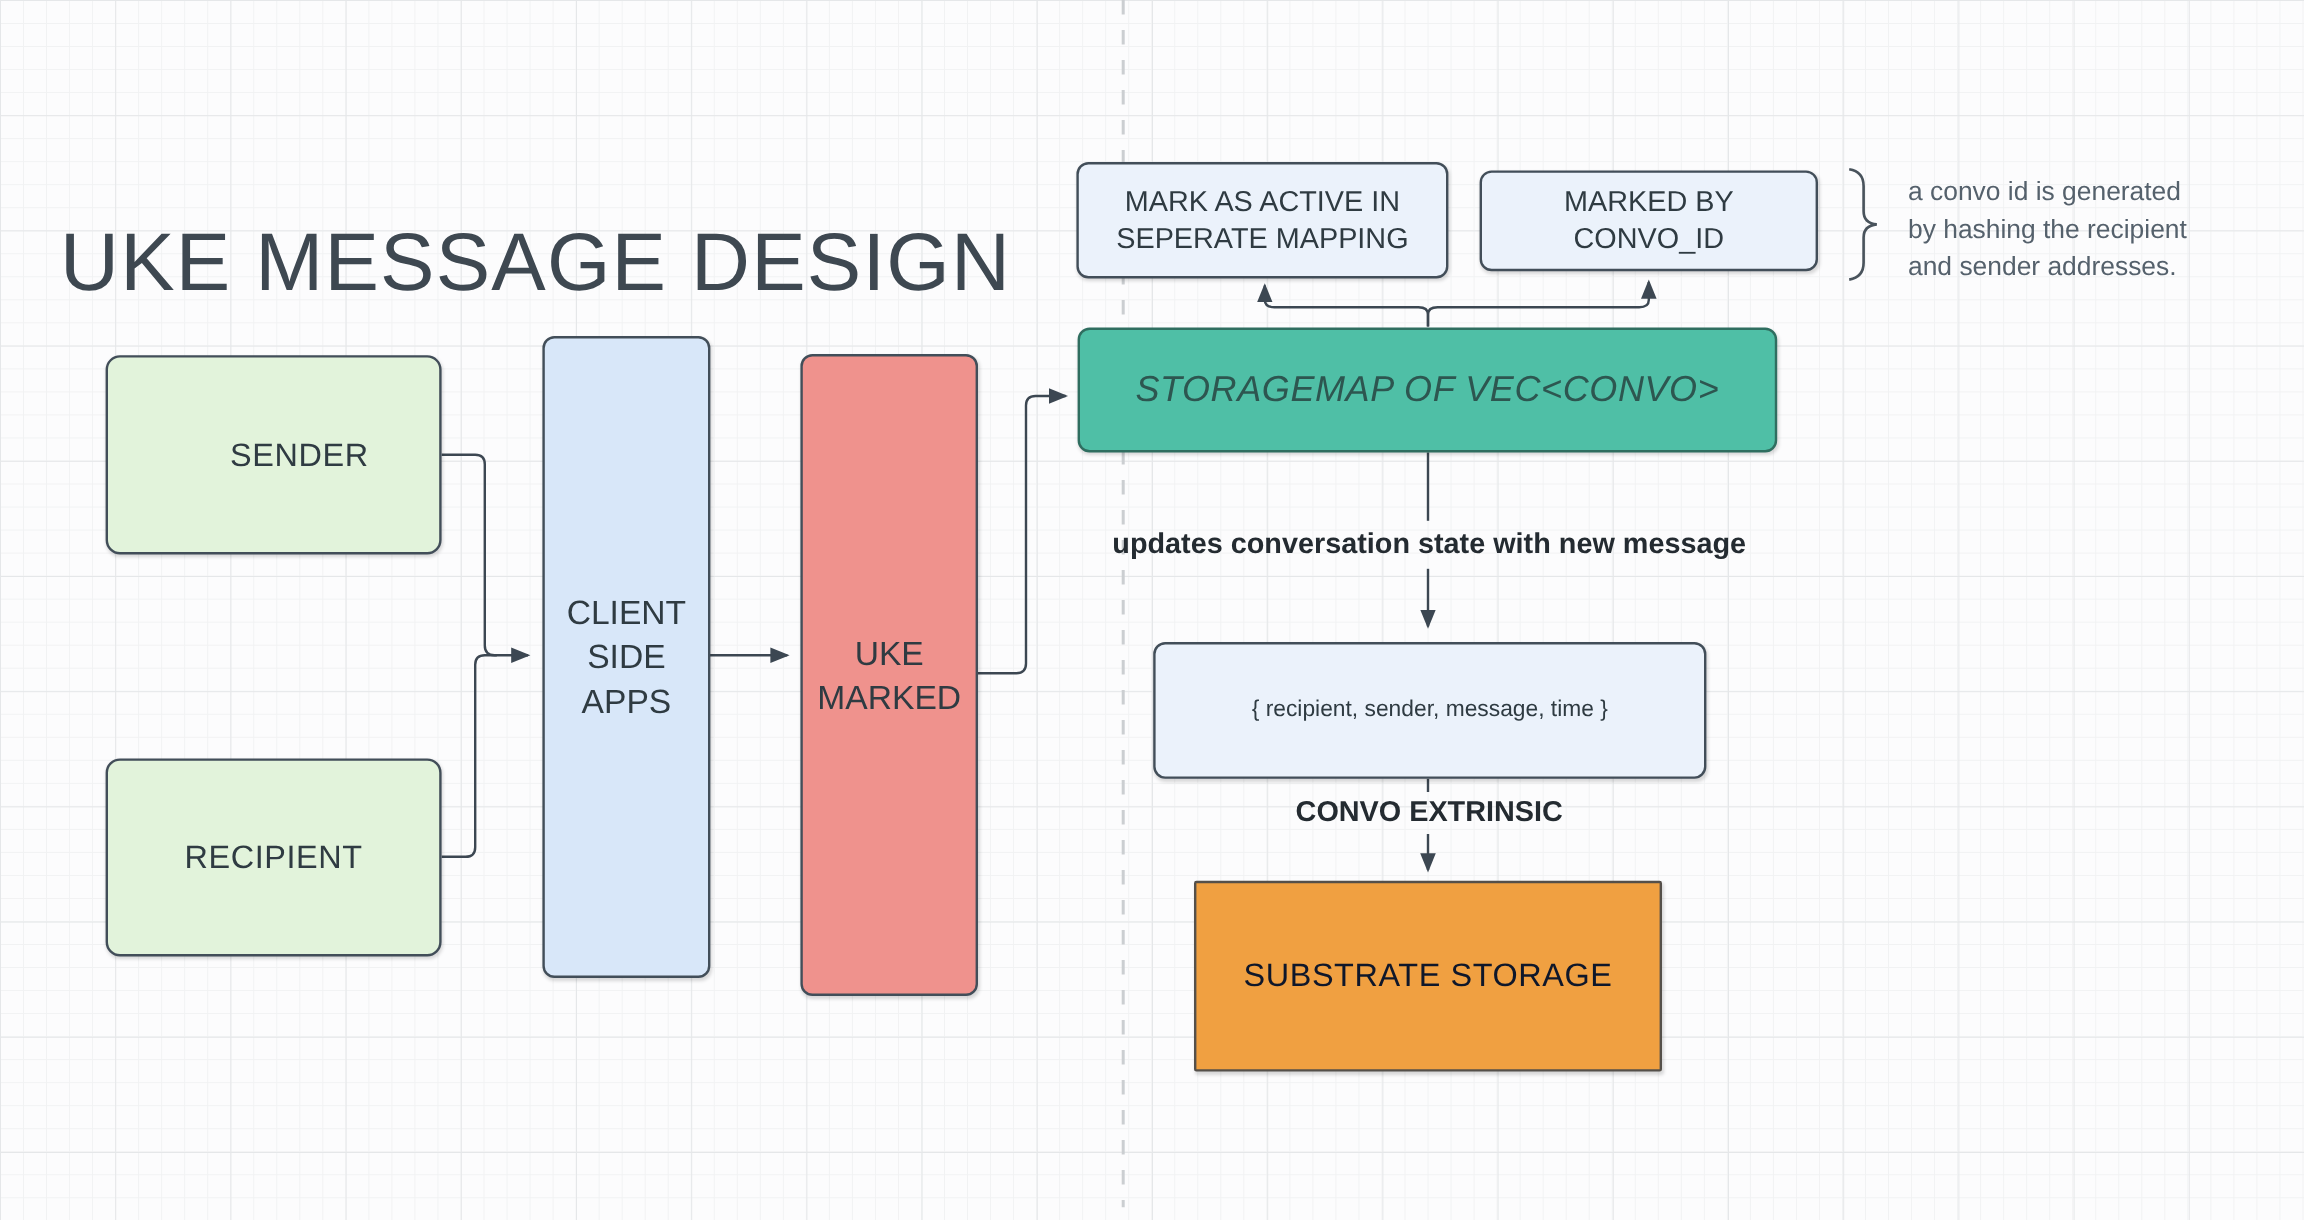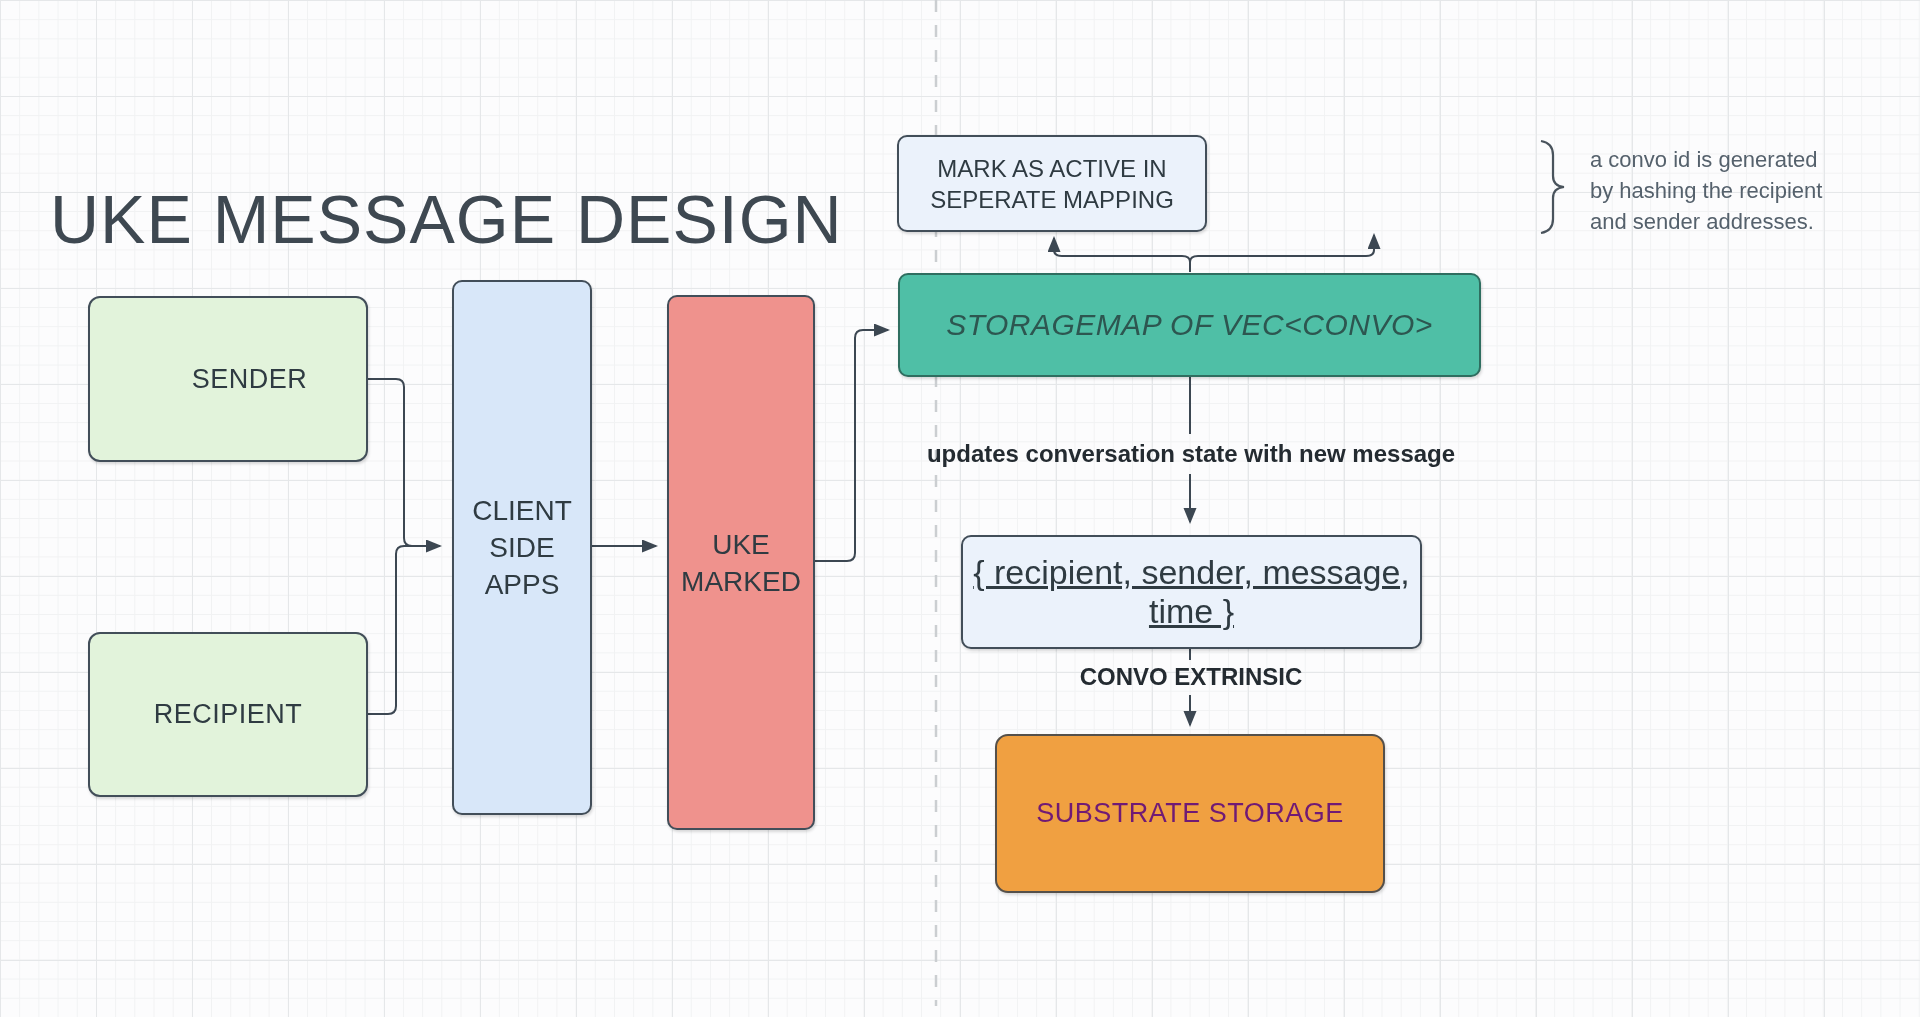--- a/index.html
+++ b/index.html
@@ -29,22 +29,22 @@
     box-shadow:1px 2px 3px rgba(0,0,0,0.15);
   }
   .node span{display:block;}
   .sender    {left:88px; top:296px; width:280px; height:166px; background:var(--green,#E2F3DB); border-radius:12px; font-size:27px; letter-spacing:0.5px;padding-left:43px;}
   .recipient {left:88px; top:632px; width:280px; height:165px; background:var(--green,#E2F3DB); border-radius:12px; font-size:27px; letter-spacing:0.5px;}
   .client    {left:452px;top:280px; width:140px; height:535px; background:var(--blue,#D8E7F9); border-radius:10px; font-size:28px; line-height:37px; padding:0 12px;}
   .uke       {left:667px;top:295px; width:148px; height:535px; background:var(--salmon,#EF928D); border-radius:10px; font-size:28px; line-height:37px; padding:0 16px;}
   .storagemap{left:898px;top:273px; width:583px; height:104px; background:var(--teal,#4FBFA6); border-color:var(--teal-stroke,#2F6E60); border-radius:10px; font-size:30px; color:#2D5650; letter-spacing:0.5px;font-style:italic;}
   .mark      {left:897px;top:135px; width:310px; height:97px;  background:var(--paleblue,#EBF2FB); border-radius:10px; font-size:24px; line-height:31px; padding:0 18px;}
   .marked    {left:1233px;top:142px;width:282px; height:84px;  background:var(--paleblue,#EBF2FB); border-radius:10px; font-size:24px; line-height:31px; padding:0 42px;}
-  .payload   {left:961px;top:535px; width:461px; height:114px; background:var(--paleblue,#EBF2FB); border-radius:10px; font-size:34px;text-decoration:underline;}
-  .substrate {left:995px;top:734px; width:390px; height:159px; background:var(--orange,#F0A041); border-color:#55504A; border-radius:13px; font-size:27px; color:#701a75; letter-spacing:0.5px;}
+  .payload   {left:961px;top:535px; width:461px; height:114px; background:var(--paleblue,#EBF2FB); border-radius:10px; font-size:19px;}
+  .substrate {left:995px;top:734px; width:390px; height:159px; background:var(--orange,#F0A041); border-color:#55504A; border-radius:2px; font-size:27px; color:#0f172a; letter-spacing:0.5px;}
   .edge-label{
     position:absolute;transform:translateX(-50%);
     font-weight:bold;font-size:24px;color:#242B31;white-space:nowrap;
   }
   .updates{left:1191px;top:440px;}
   .signed {left:1191px;top:663px;}
   .annotation{
     position:absolute;left:1590px;top:144px;
     font-size:22px;line-height:31px;color:#55616C;white-space:nowrap;
   }
@@ -106,20 +106,23 @@
   </div>
 
   <div class="node storagemap">
     <span>STORAGEMAP OF VEC&lt;CONVO&gt;</span>
   </div>
 
   <div class="node mark">
     <span>MARK AS ACTIVE IN SEPERATE MAPPING</span>
   </div>
 
+  <div class="node marked">
+    <span>MARKED BY CONVO_ID</span>
+  </div>
 
   <div class="node payload">
     <span>{ recipient, sender, message, time }</span>
   </div>
 
   <div class="node substrate">
     <span>SUBSTRATE STORAGE</span>
   </div>
 
   <div class="edge-label updates">updates conversation state with new message</div>

